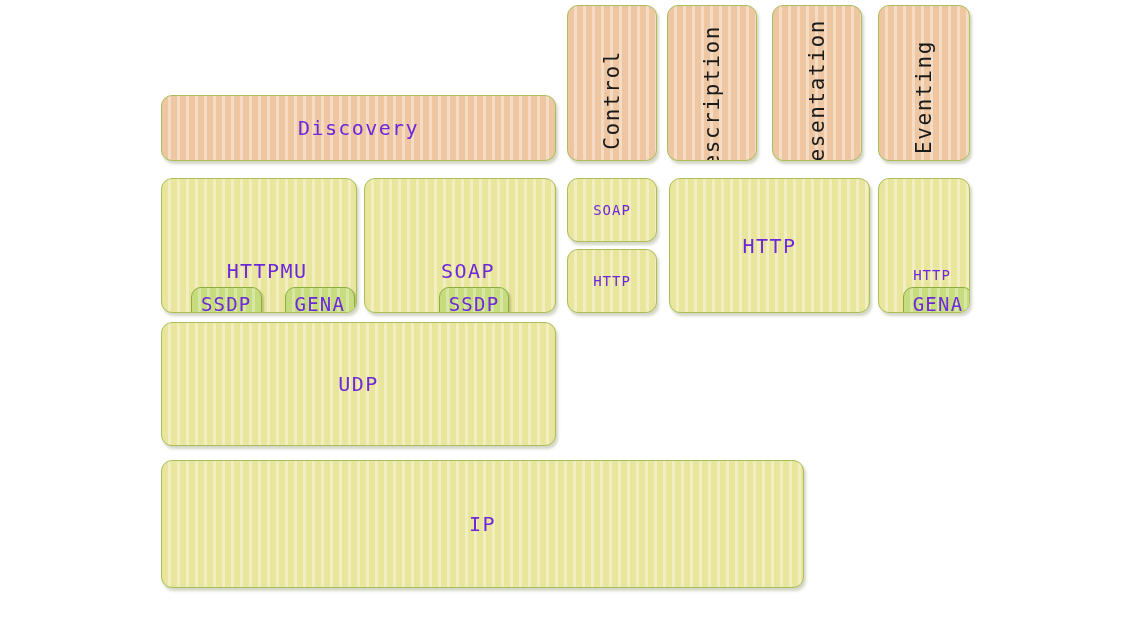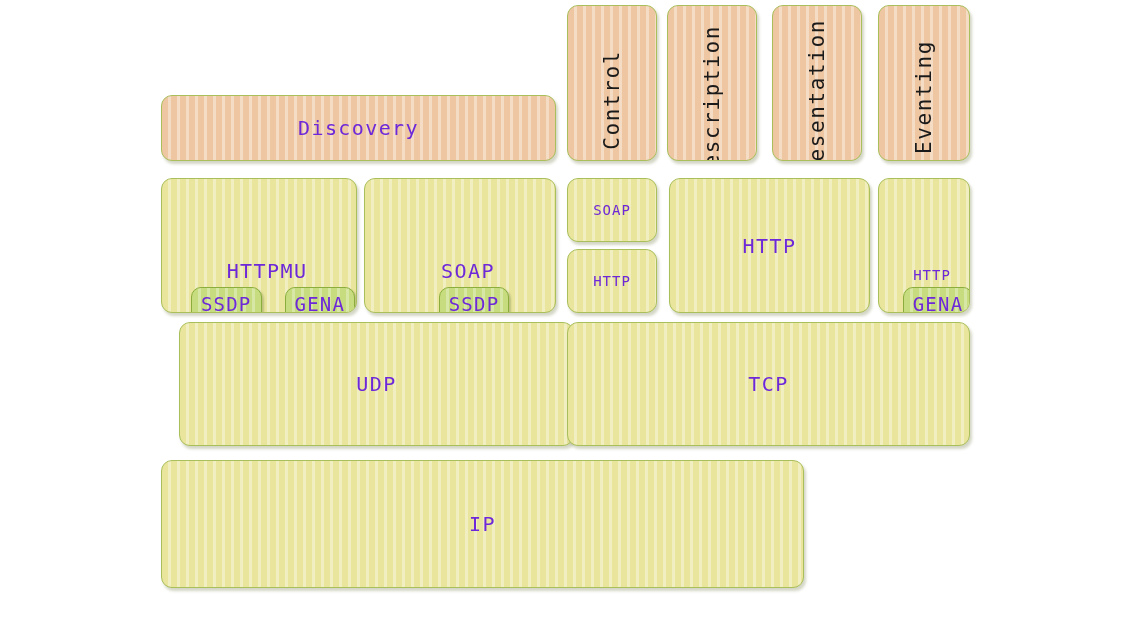--- a/index.html
+++ b/index.html
@@ -189,25 +189,22 @@
 
   <div class="box yellow stacked" style="left:878px; top:178px; width:92px; height:135px;">
     <span class="label label-sm">HTTP</span>
     <div class="pillrow">
       <span class="pill pillbg">
         <span class="label">GENA</span>
       </span>
     </div>
   </div>
 
-  <div class="box yellow" style="left:179px; top:322px; width:395px; height:124px;">
+  <div class="box yellow" style="left:161px; top:322px; width:395px; height:124px;">
     <span class="label">UDP</span>
   </div>
 
-  <div class="box yellow" style="left:567px; top:322px; width:403px; height:124px;">
-    <span class="label">TCP</span>
-  </div>
 
   <div class="box yellow" style="left:161px; top:460px; width:643px; height:128px;">
     <span class="label">IP</span>
   </div>
 
 </div>
 
 </body></html>

